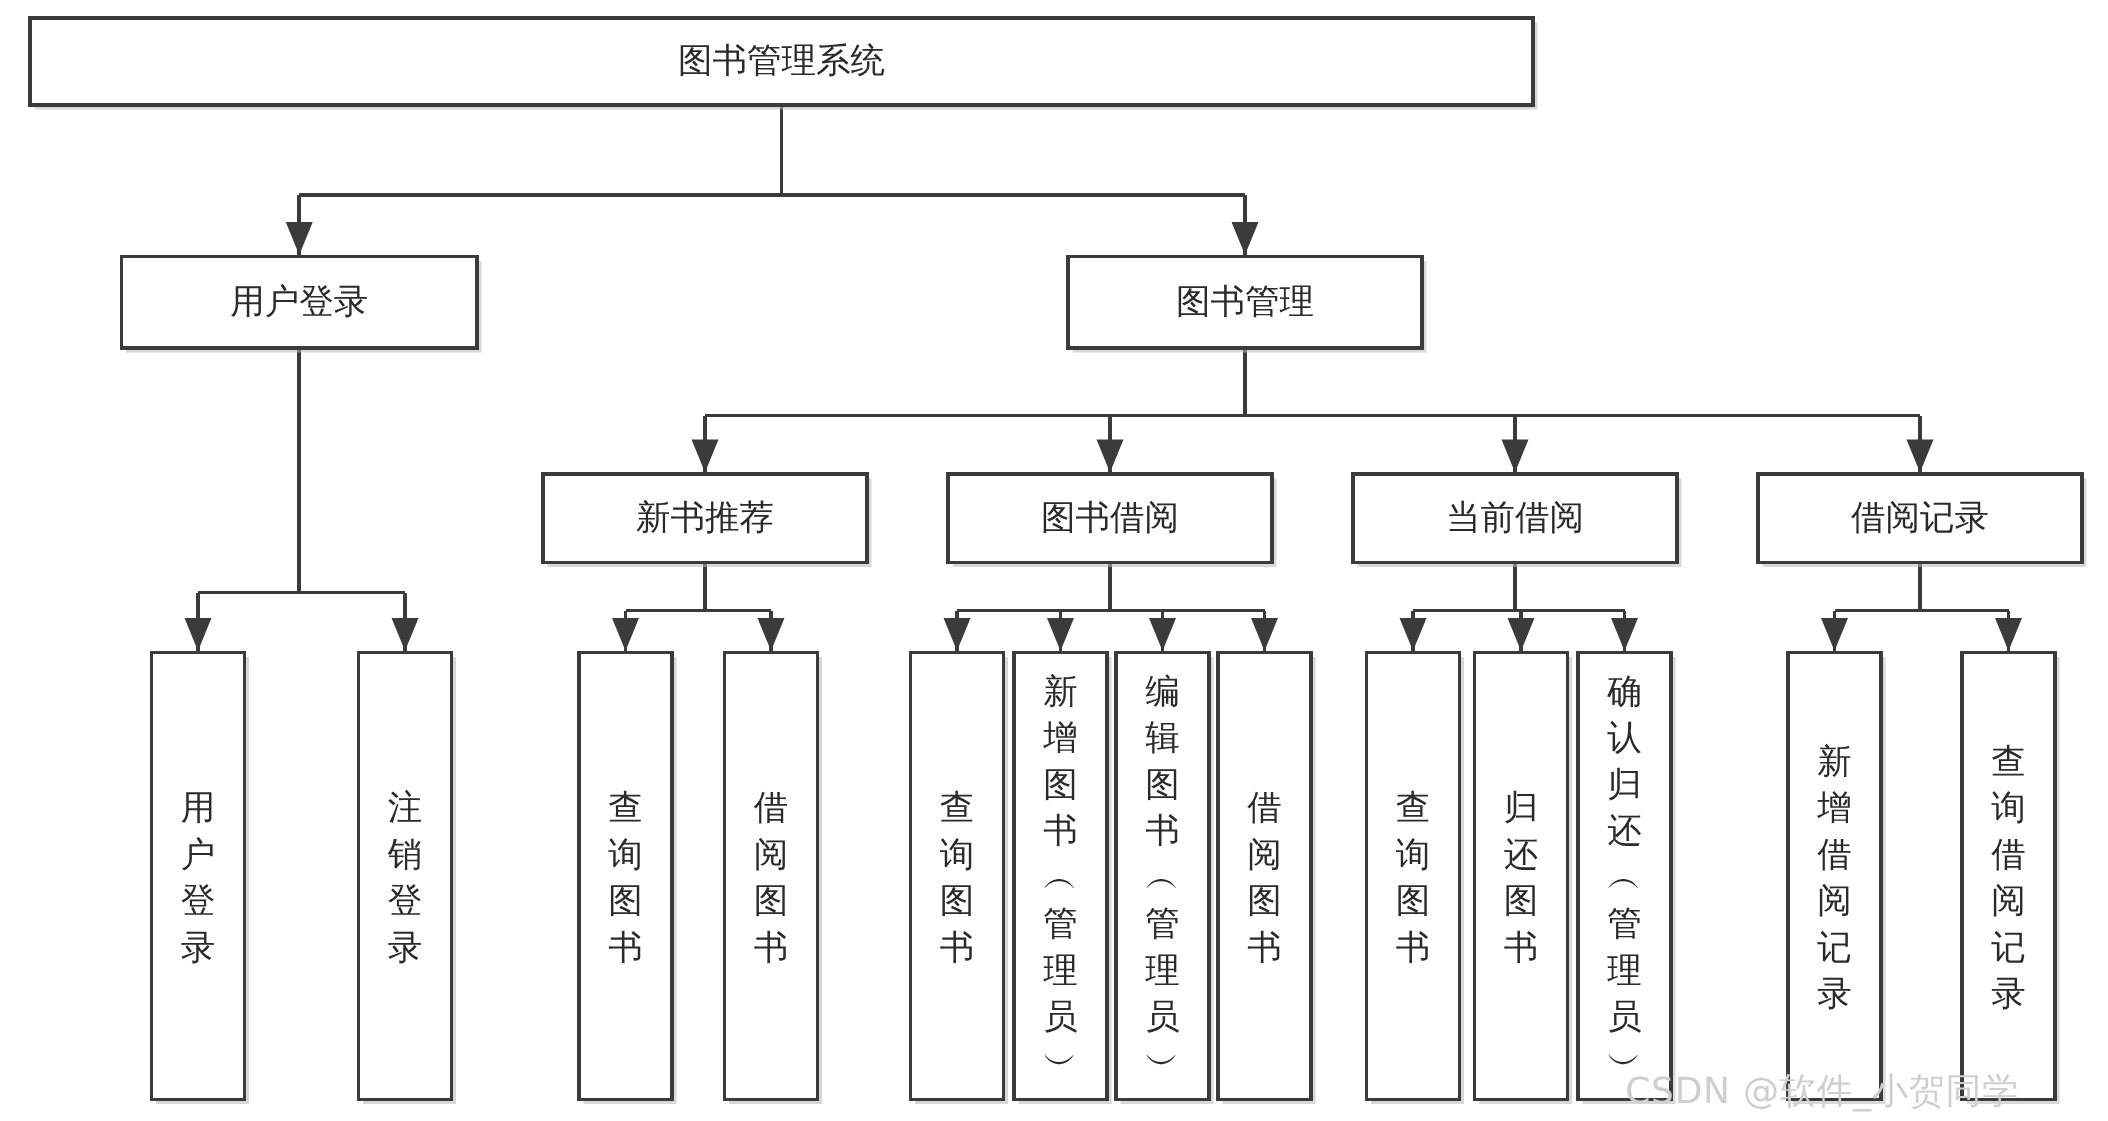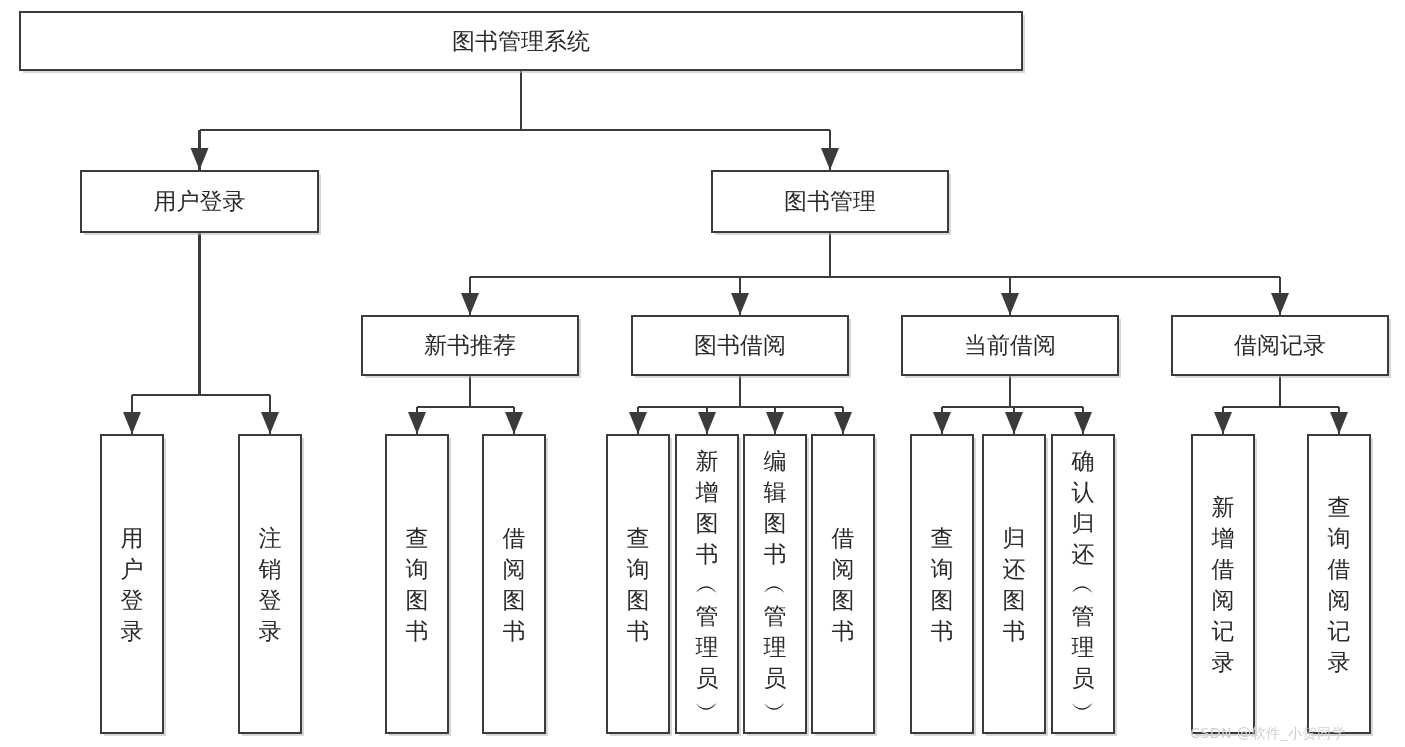--- a/index.html
+++ b/index.html
@@ -60,21 +60,21 @@
     font-family: "DejaVu Sans", "Liberation Sans", sans-serif;
     font-size: 23px;
     fill: #2a2a2a;
     text-anchor: middle;
   }
   .watermark-text {
     position: absolute;
     right: 8px;
     bottom: 4px;
     font-family: "DejaVu Sans", "Liberation Sans", sans-serif;
-    font-size: 14px;
+    font-size: 24px;
     color: #cfcfcf;
     white-space: nowrap;
     letter-spacing: 0.5px;
     user-select: none;
   }
 </style>
 </head>
 <body>
 
 <div id="diagram-root">

